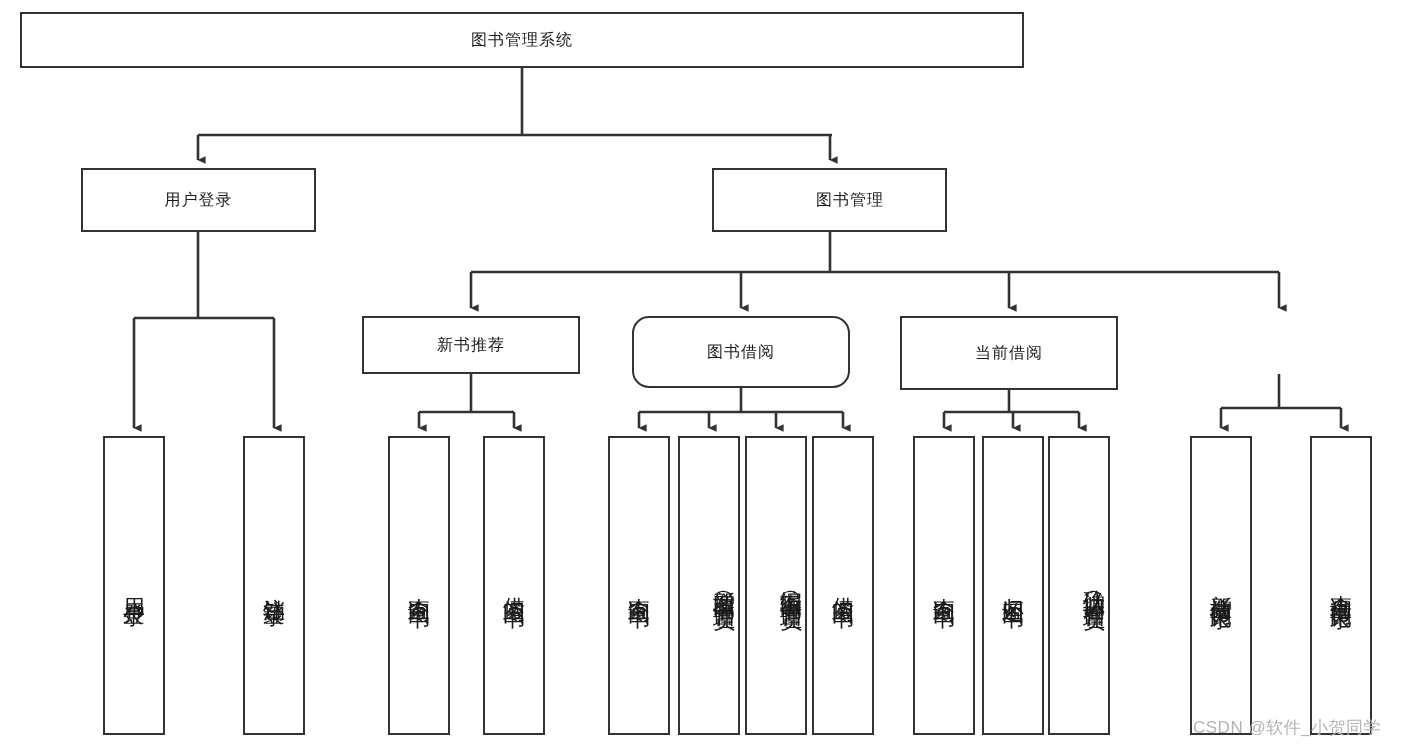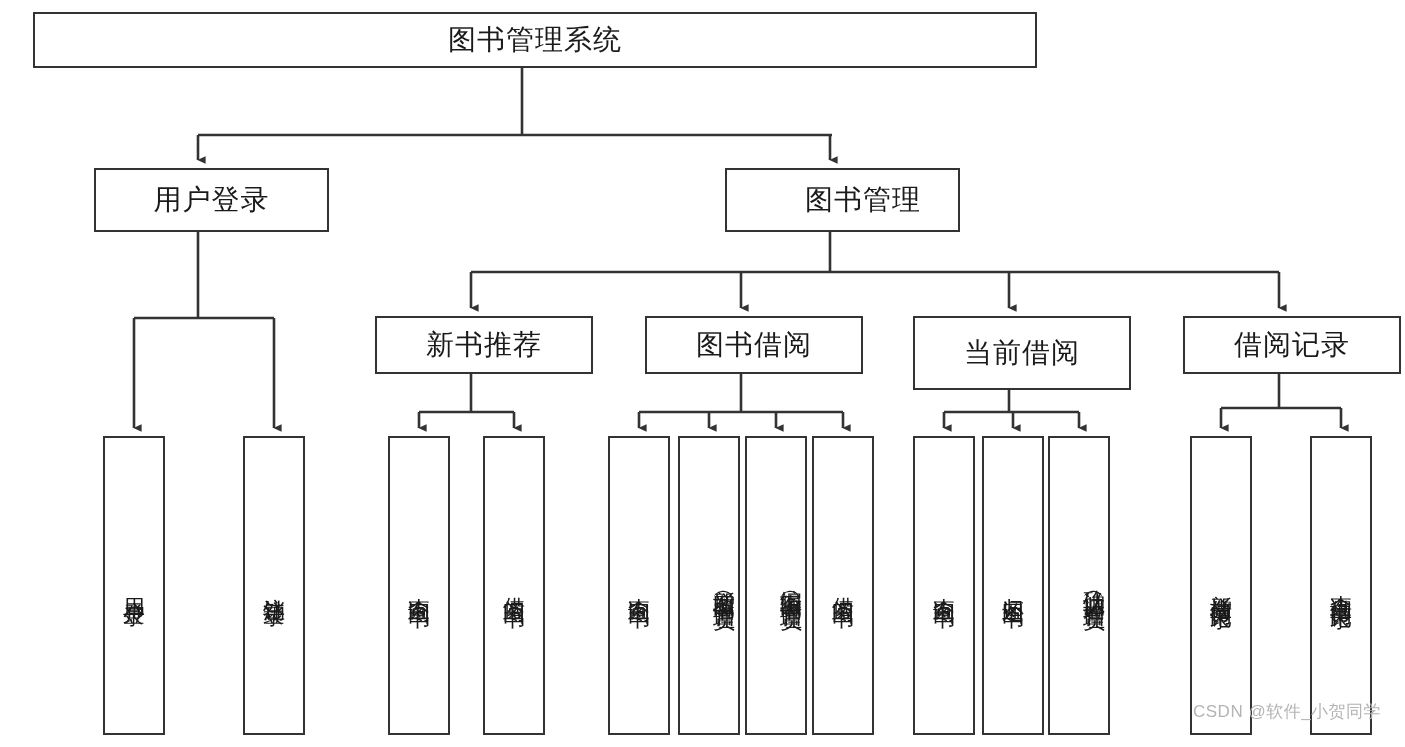--- a/index.html
+++ b/index.html
@@ -30,26 +30,25 @@
     position: absolute;
     box-sizing: border-box;
     background: #ffffff;
     border: 2px solid #333333;
     display: flex;
     align-items: center;
     justify-content: center;
     color: #1a1a1a;
   }
   .node-h {
-    font-size: 28px;
+    font-size: 16px;
     letter-spacing: 1px;
     line-height: 1.2;
     text-align: center;
     white-space: nowrap;
-    margin-left: 13px;
   }
   .node-v {
     font-size: 22px;
     line-height: 1.28;
     text-align: center;
     writing-mode: vertical-rl;
     text-orientation: upright;
     letter-spacing: 3px;
     padding: 6px 0;
     align-items: flex-start;
@@ -127,28 +126,25 @@
   <div class="node node-h" style="left:81px; top:168px; width:235px; height:64px;">
     <span>用户登录</span>
   </div>
   <div class="node node-h" style="left:712px; top:168px; width:235px; height:64px;padding-left:41px;">
     <span>图书管理</span>
   </div>
 
   <div class="node node-h" style="left:362px; top:316px; width:218px; height:58px;">
     <span>新书推荐</span>
   </div>
-  <div class="node node-h" style="left:632px; top:316px; width:218px; height:58px;">
+  <div class="node node-h" style="left:632px; top:316px; width:218px; height:72px;border-radius:17px;">
     <span>图书借阅</span>
   </div>
   <div class="node node-h" style="left:900px; top:316px; width:218px; height:74px;">
     <span>当前借阅</span>
-  </div>
-  <div class="node node-h" style="left:1170px; top:316px; width:218px; height:58px;">
-    <span>借阅记录</span>
   </div>
 
   <div class="node node-v center-v" style="left:103px; top:436px; width:62px; height:299px;">
     <span>用户登录</span>
   </div>
   <div class="node node-v center-v" style="left:243px; top:436px; width:62px; height:299px;">
     <span>注销登录</span>
   </div>
 
   <div class="node node-v center-v" style="left:388px; top:436px; width:62px; height:299px;">
@@ -181,15 +177,15 @@
     <span>确认归还（管理员）</span>
   </div>
 
   <div class="node node-v center-v" style="left:1190px; top:436px; width:62px; height:299px;">
     <span>新增借阅记录</span>
   </div>
   <div class="node node-v center-v" style="left:1310px; top:436px; width:62px; height:299px;">
     <span>查询借阅记录</span>
   </div>
 
-  <div class="watermark" style="left:1193px; top:700px;">CSDN @软件_小贺同学</div>
+  <div class="watermark" style="left:1193px; top:716px;">CSDN @软件_小贺同学</div>
 
 </div>
 
 </body></html>

